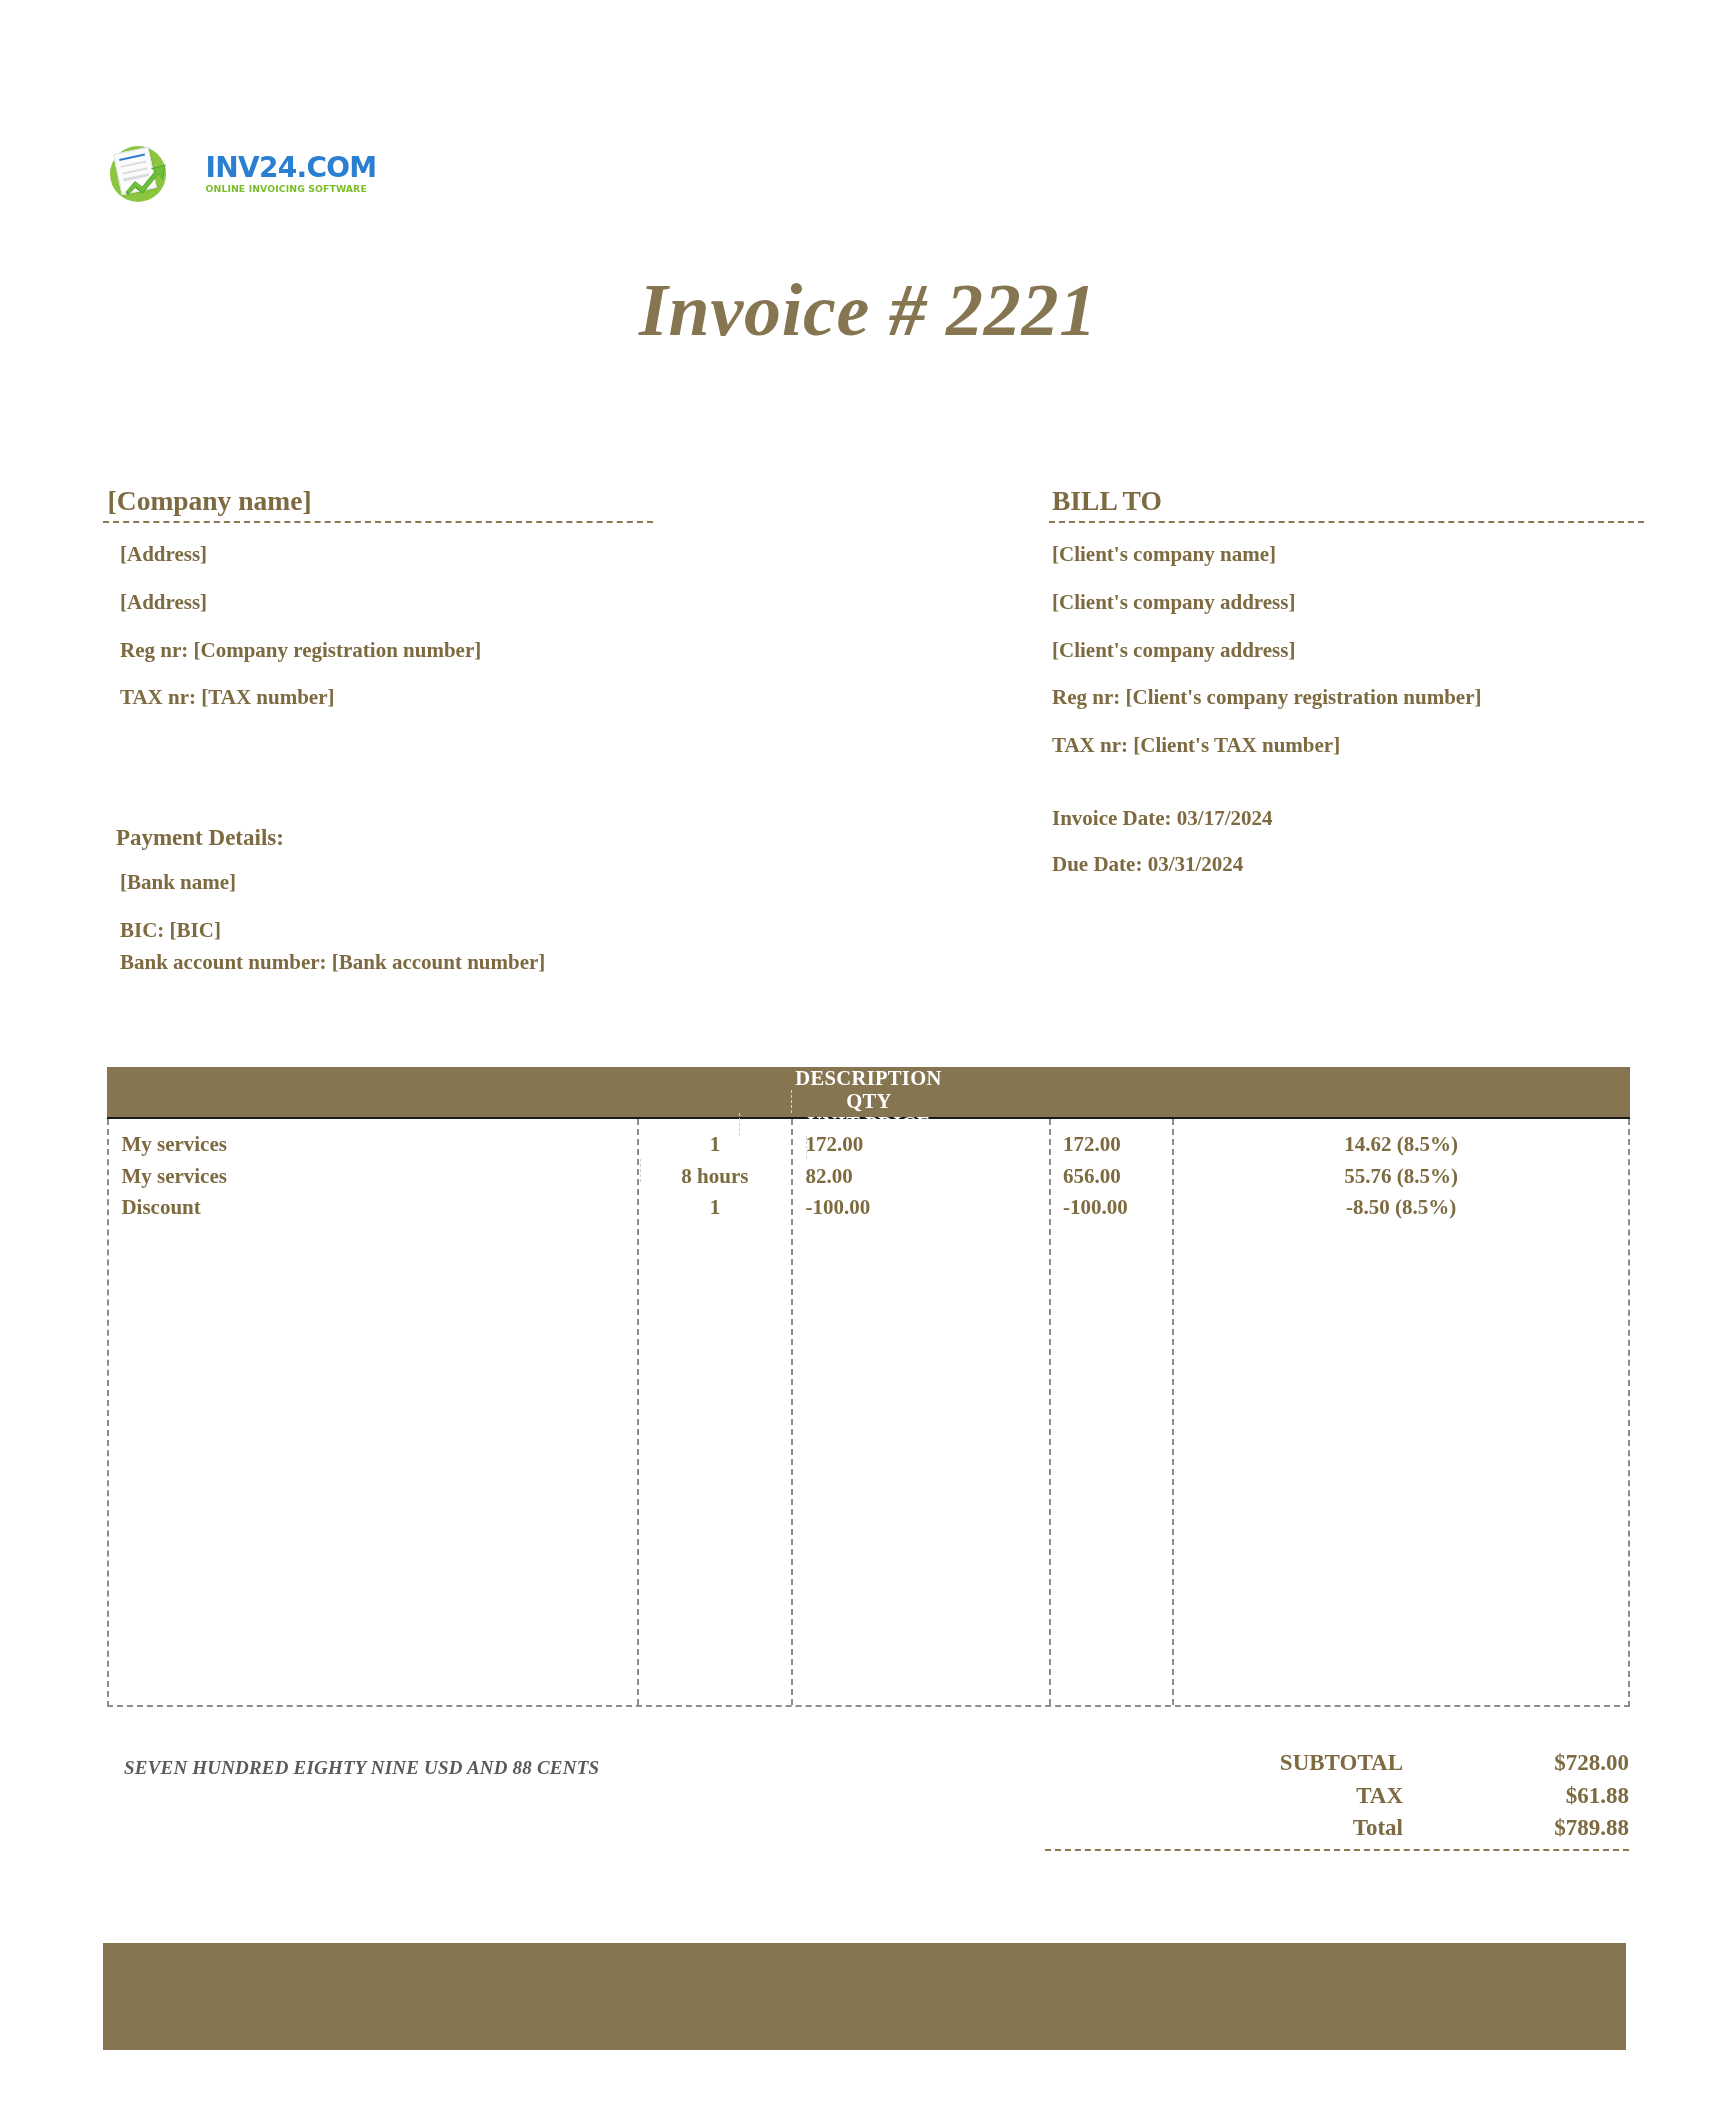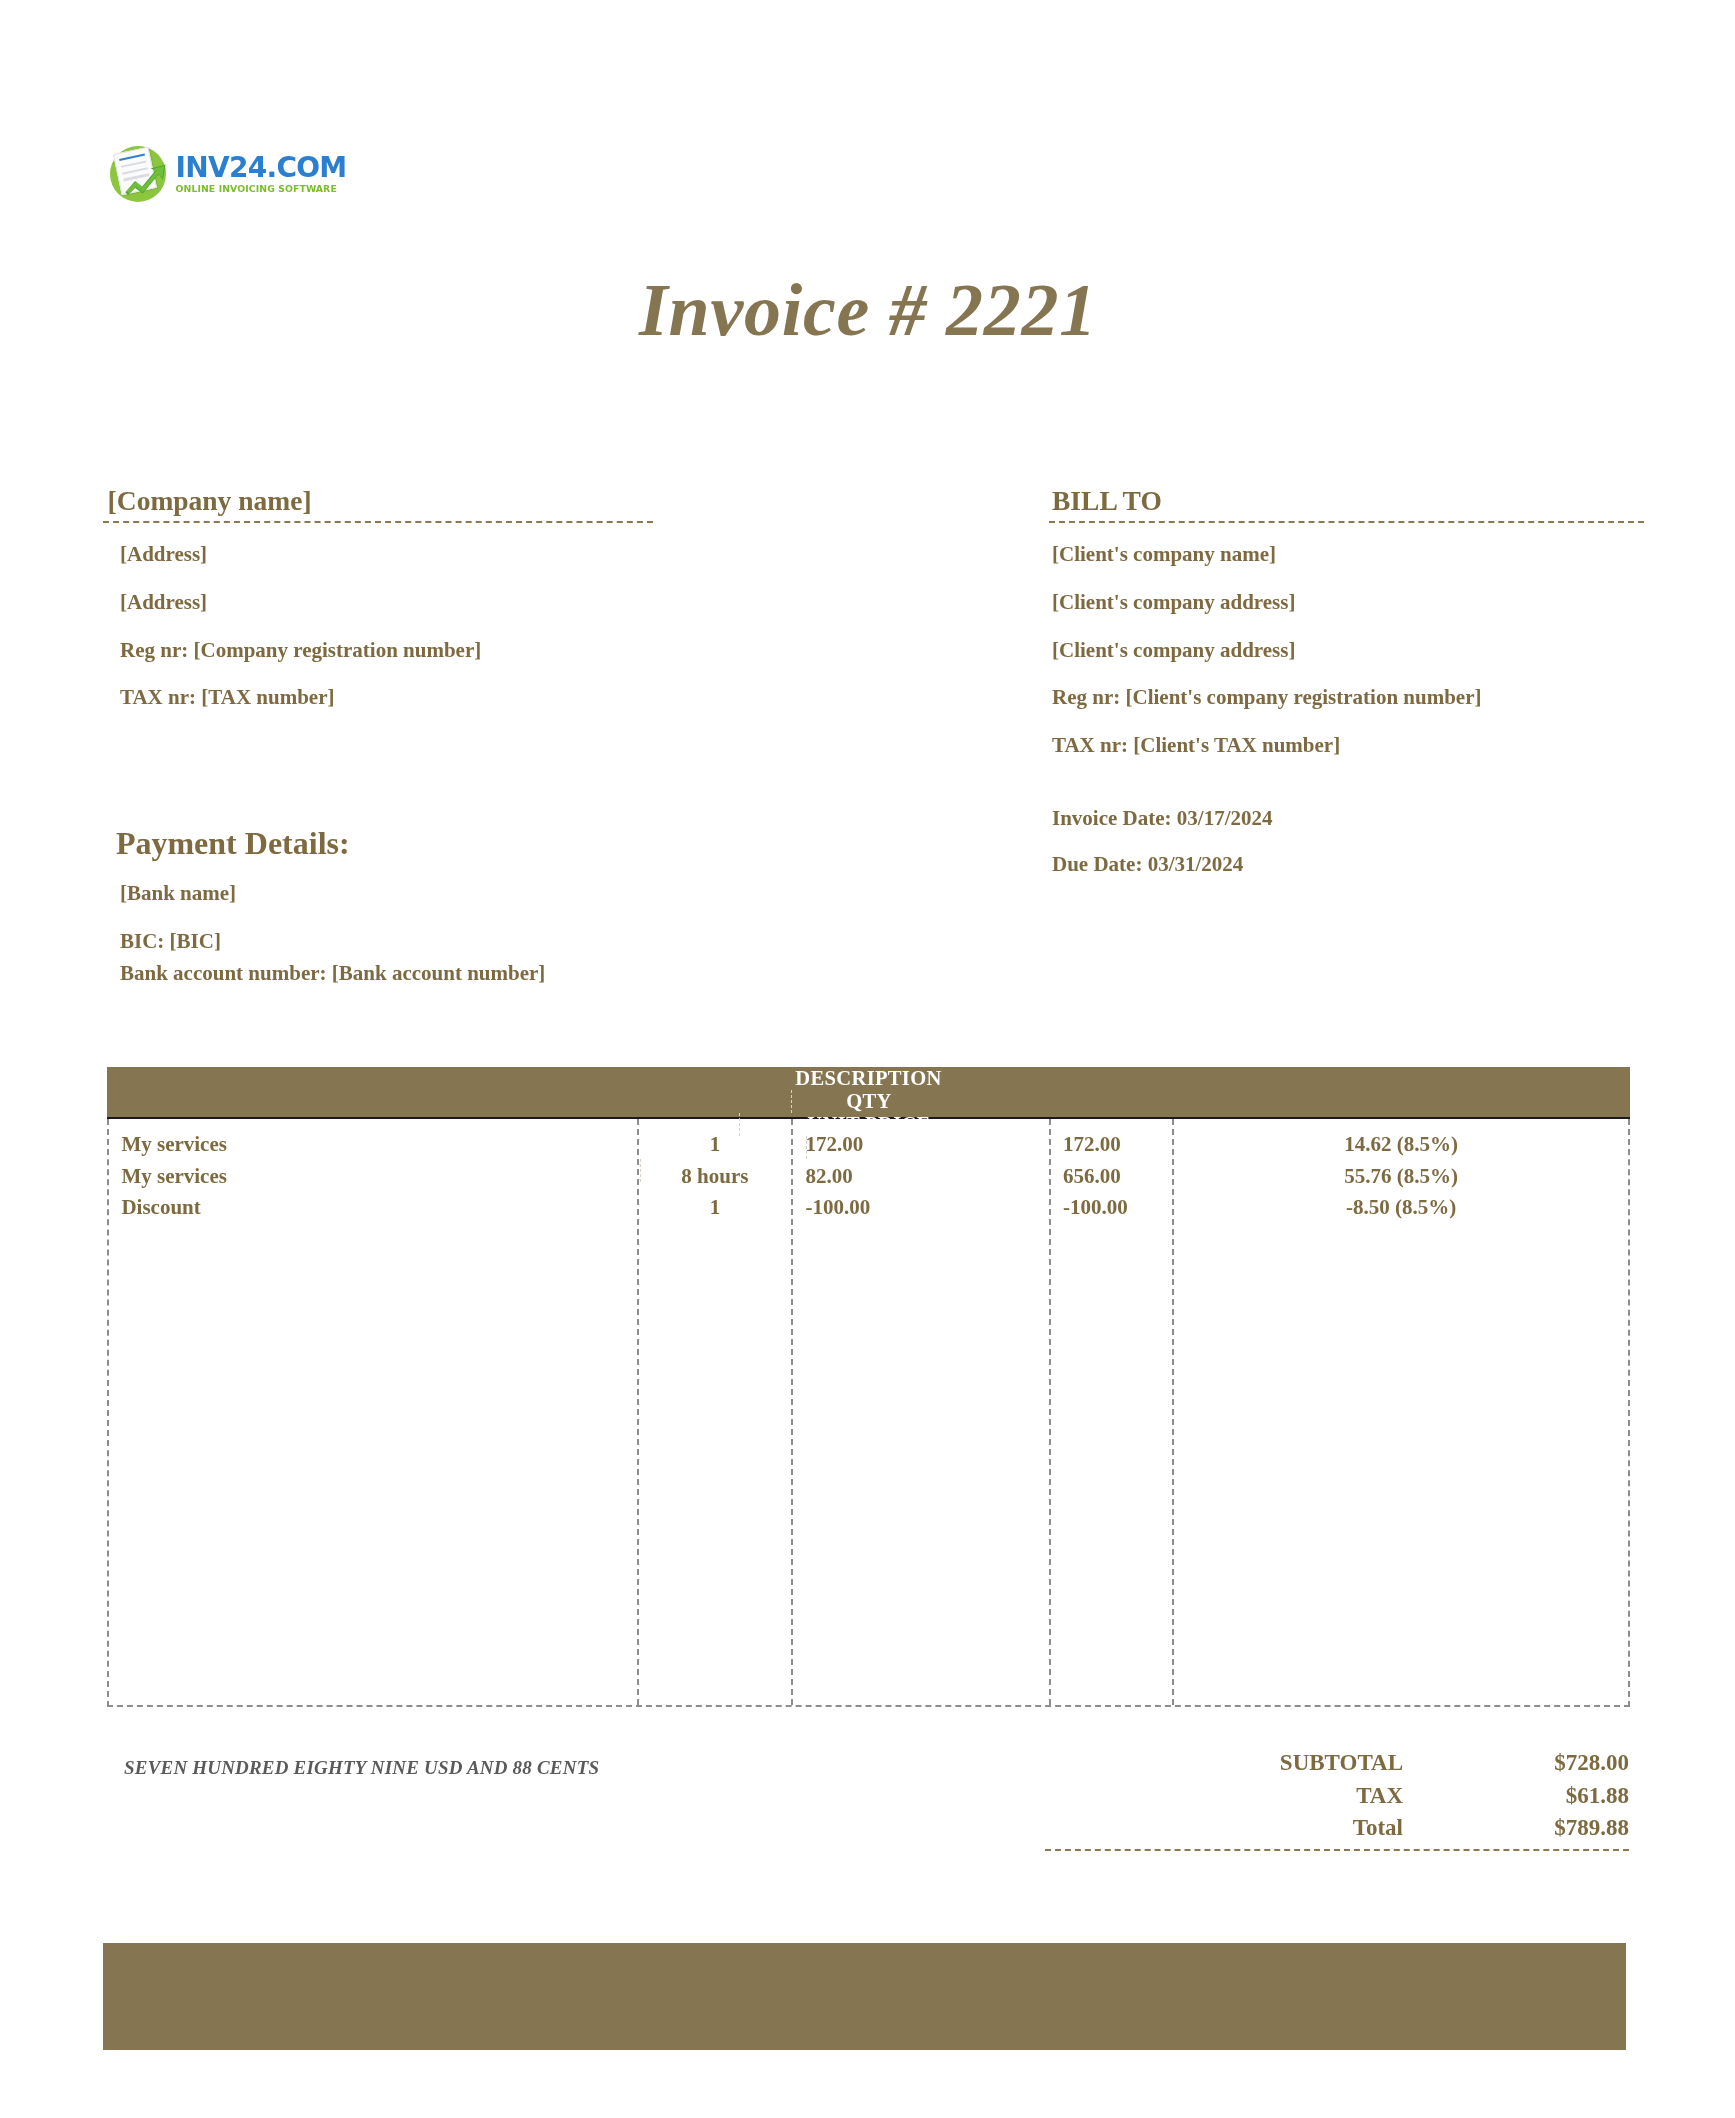--- a/index.html
+++ b/index.html
@@ -18,20 +18,21 @@
 
   
   #logo {
     position: absolute;
     left: 107px;
     top: 141px;
     width: 234px;
     height: 65px;
     display: flex;
     align-items: center;
+    gap: 30px;
   }
   #logo-mark {
     width: 63px;
     height: 63px;
     position: relative;
     flex: 0 0 auto;
   }
   #logo-mark .disc {
     position: absolute;
     left: 2.8px; top: 4.1px;
@@ -138,21 +139,21 @@
     position: absolute;
     left: 120px;
     top: 825px;
     width: 481px;
     font-size: 21px;
     font-weight: bold;
     line-height: 1.52;
     color: #7d6a40;
   }
   #payment .pay-heading {
-    font-size: 32px;
+    font-size: 23px;
     margin-left: -4.1px;
     margin-bottom: 7px;
   }
 
   
   #items {
     position: absolute;
     left: 107px;
     top: 1067px;
     width: 1523px;

